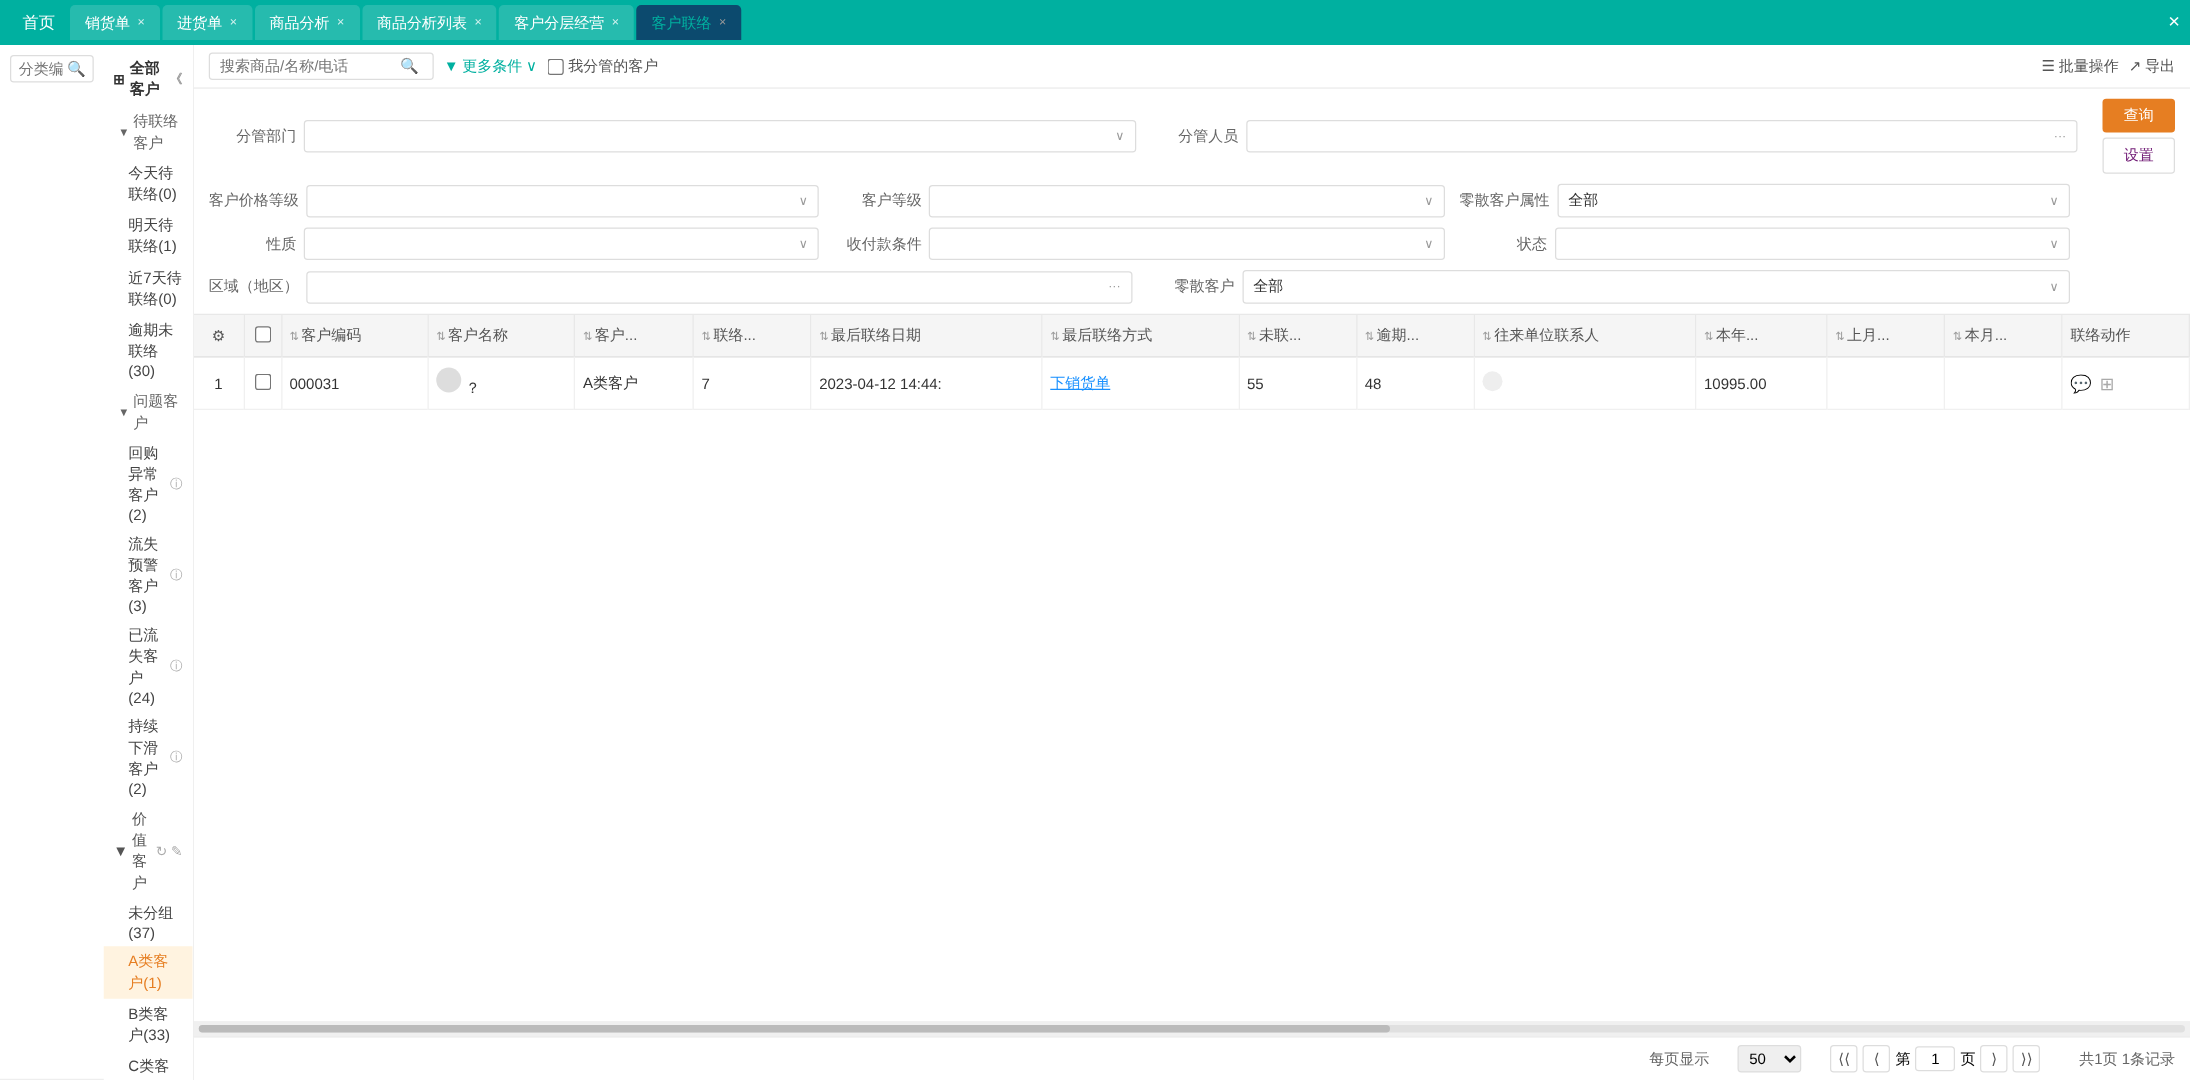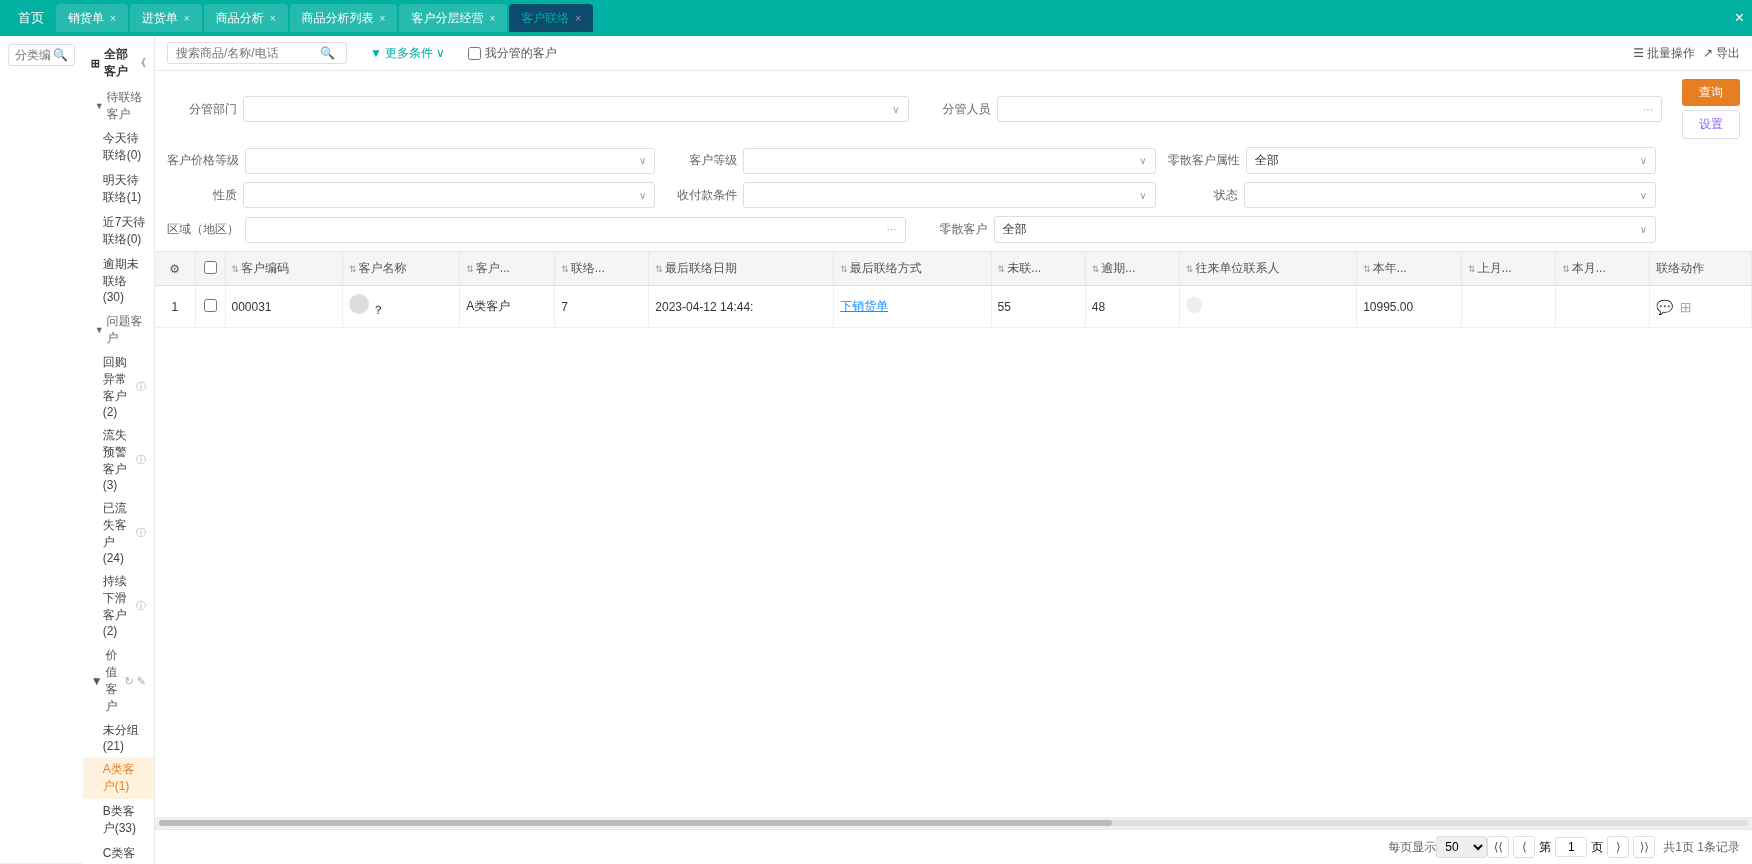--- a/index.html
+++ b/index.html
@@ -159,21 +159,21 @@
       background: #f5f5f5;
       overflow: hidden;
     }
 
     
     .filter-bar {
       background: #fff;
       padding: 6px 12px;
       display: flex;
       align-items: center;
-      gap: 23px;
+      gap: 8px;
       border-bottom: 1px solid #e8e8e8;
     }
     .filter-search {
       display: flex;
       align-items: center;
       border: 1px solid #ddd;
       border-radius: 3px;
       padding: 3px 8px;
       gap: 4px;
       width: 180px;
@@ -271,21 +271,21 @@
       background: #e67e22;
       color: #fff;
       border: none;
       border-radius: 3px;
       padding: 5px 16px;
       cursor: pointer;
       font-size: 12px;
     }
     .btn-settings {
       background: #fff;
-      color: #8b5cf6;
+      color: #701a75;
       border: 1px solid #ddd;
       border-radius: 3px;
       padding: 5px 16px;
       cursor: pointer;
       font-size: 12px;
     }
 
     
     .table-container {
       flex: 1;
@@ -338,21 +338,21 @@
     }
 
     
     .pagination-bar {
       background: #fff;
       border-top: 1px solid #e8e8e8;
       padding: 6px 12px;
       display: flex;
       align-items: center;
       justify-content: flex-end;
-      gap: 0;
+      gap: 23px;
     }
     .page-size-label { color: #666; }
     .page-size-select {
       border: 1px solid #ddd;
       border-radius: 3px;
       padding: 2px 4px;
       font-size: 12px;
     }
     .pagination-nav {
       display: flex;
@@ -514,21 +514,21 @@
 
       <div class="sidebar-group-header">
         <span class="arrow">▼</span>
         <span>价值客户</span>
         <div class="sidebar-group-actions">
           <span style="color:#aaa;font-size:11px;">↻</span>
           <span style="color:#aaa;font-size:11px;">✎</span>
         </div>
       </div>
       <div class="sidebar-item">
-        <span>未分组(21)</span>
+        <span>未分组(37)</span>
       </div>
       <div class="sidebar-item active">
         <span>A类客户(1)</span>
       </div>
       <div class="sidebar-item">
         <span>B类客户(33)</span>
       </div>
       <div class="sidebar-item">
         <span>C类客户(6)</span>
       </div>

